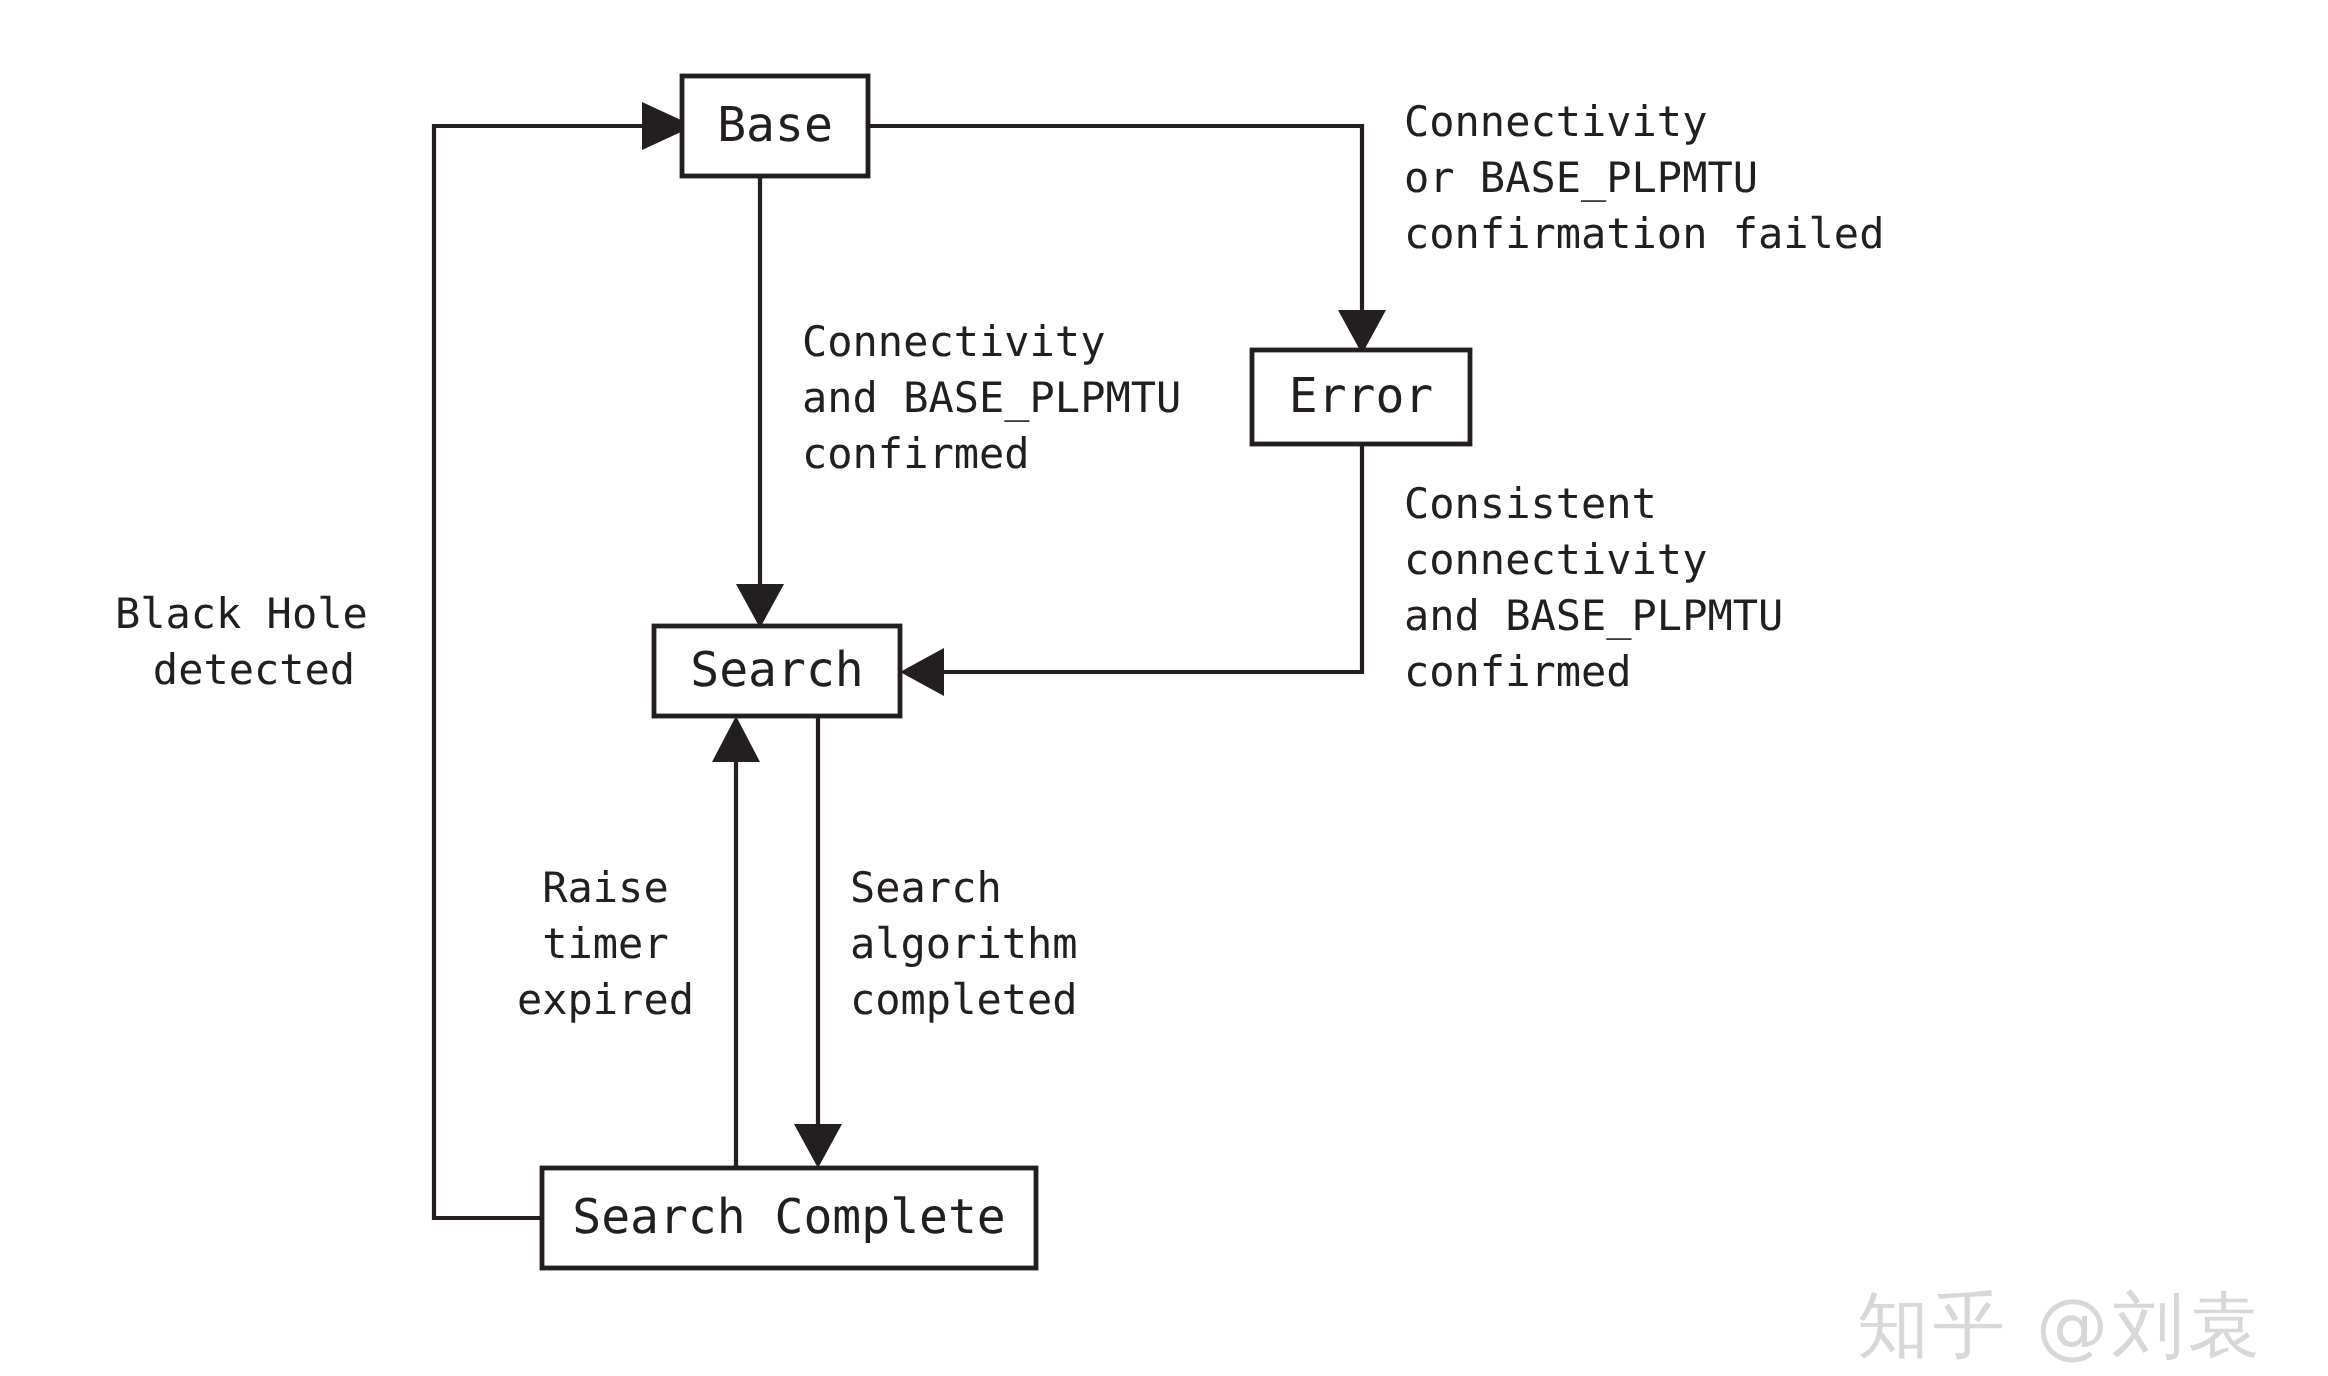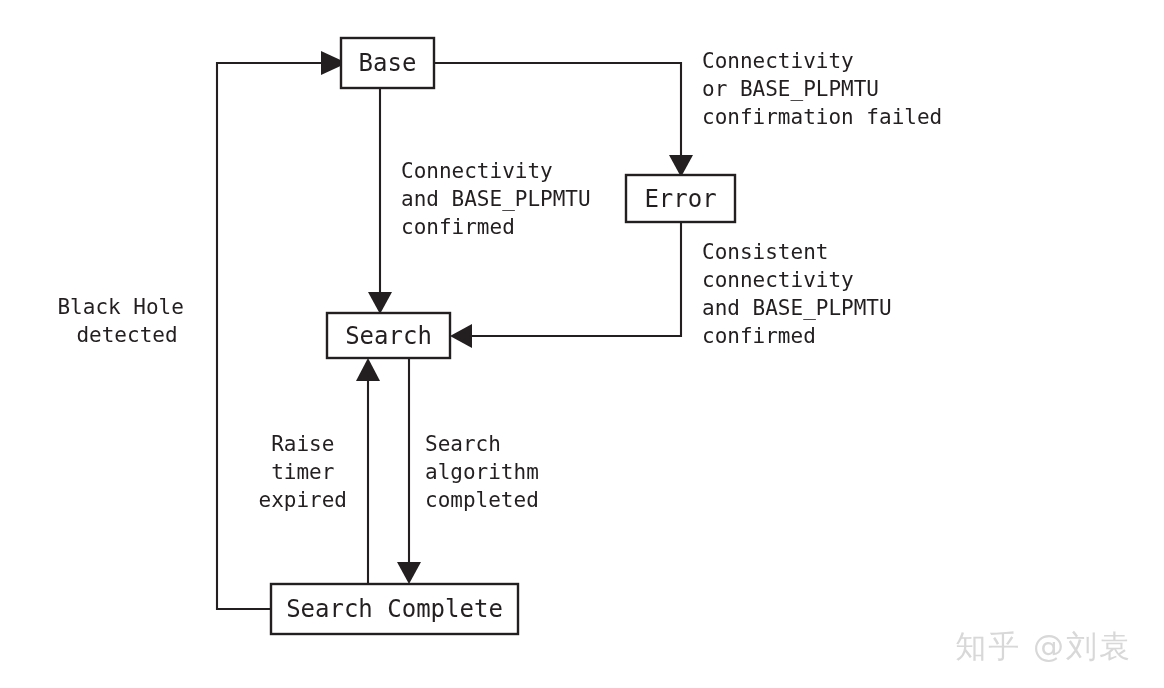--- a/index.html
+++ b/index.html
@@ -53,23 +53,23 @@
     font-family: "DejaVu Sans Mono", "Liberation Mono", monospace;
     font-size: 21px;
     fill: #231f20;
   }
   .edge-label.align-start { text-anchor: start; }
   .edge-label.align-end   { text-anchor: end; }
   .edge-label.align-mid   { text-anchor: middle; }
   .watermark {
     position: absolute;
     right: 20px;
-    bottom: 20px;
+    bottom: 0;
     font-family: "DejaVu Sans", "Liberation Sans", sans-serif;
-    font-size: 31px;
+    font-size: 36px;
     color: #d8d8d8;
     letter-spacing: 2px;
     white-space: nowrap;
     user-select: none;
   }
 </style>
 </head>
 <body>
 
 <div id="diagram-root">

